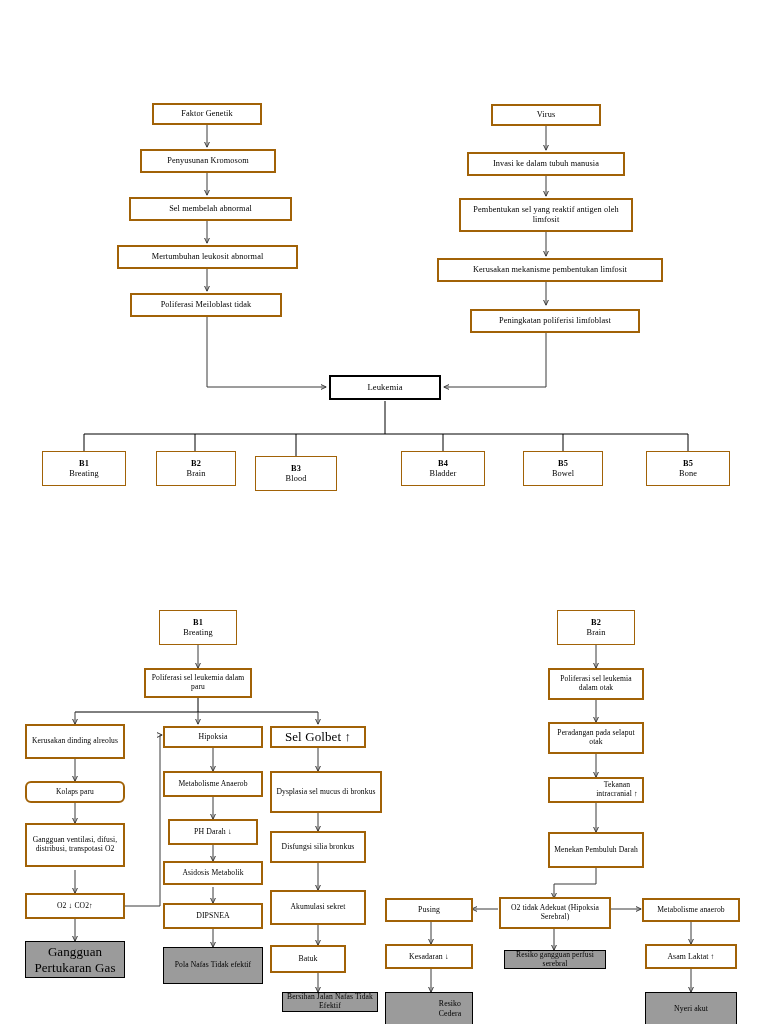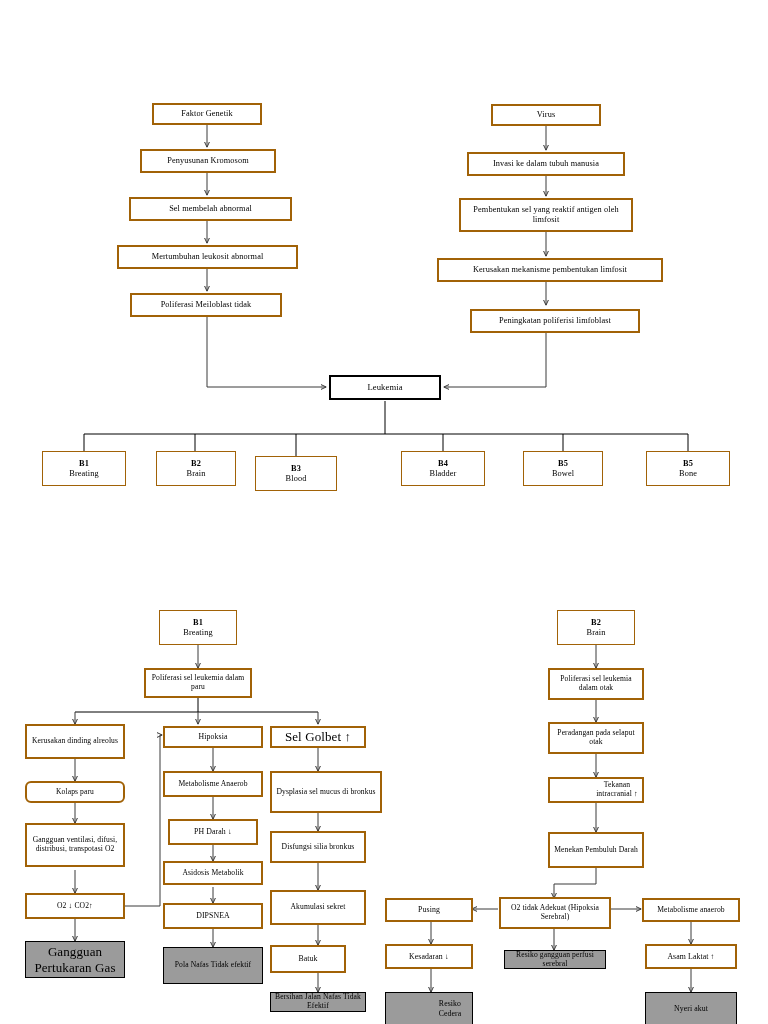--- a/index.html
+++ b/index.html
@@ -245,21 +245,21 @@
     </div>
   <div class="node" style="left:270px;top:831px;width:96px;height:32px;font-size:7.6px;">
       <span>Disfungsi silia bronkus</span>
     </div>
   <div class="node" style="left:270px;top:890px;width:96px;height:35px;font-size:7.6px;">
       <span>Akumulasi sekret</span>
     </div>
   <div class="node" style="left:270px;top:945px;width:76px;height:28px;font-size:7.8px;">
       <span>Batuk</span>
     </div>
-  <div class="node shaded" style="left:270px;top:992px;width:96px;height:20px;font-size:7.6px;">
+  <div class="node shaded" style="left:282px;top:992px;width:96px;height:20px;font-size:7.6px;">
       <span>Bersihan Jalan Nafas Tidak Efektif</span>
     </div>
 
   <div class="node b2px bold" style="left:557px;top:610px;width:78px;height:35px;">
     <div>
         <span class="ttl">B2</span>
         <span class="sub">Brain</span>
       </div>
   </div>
   <div class="node" style="left:548px;top:668px;width:96px;height:32px;font-size:7.6px;">

